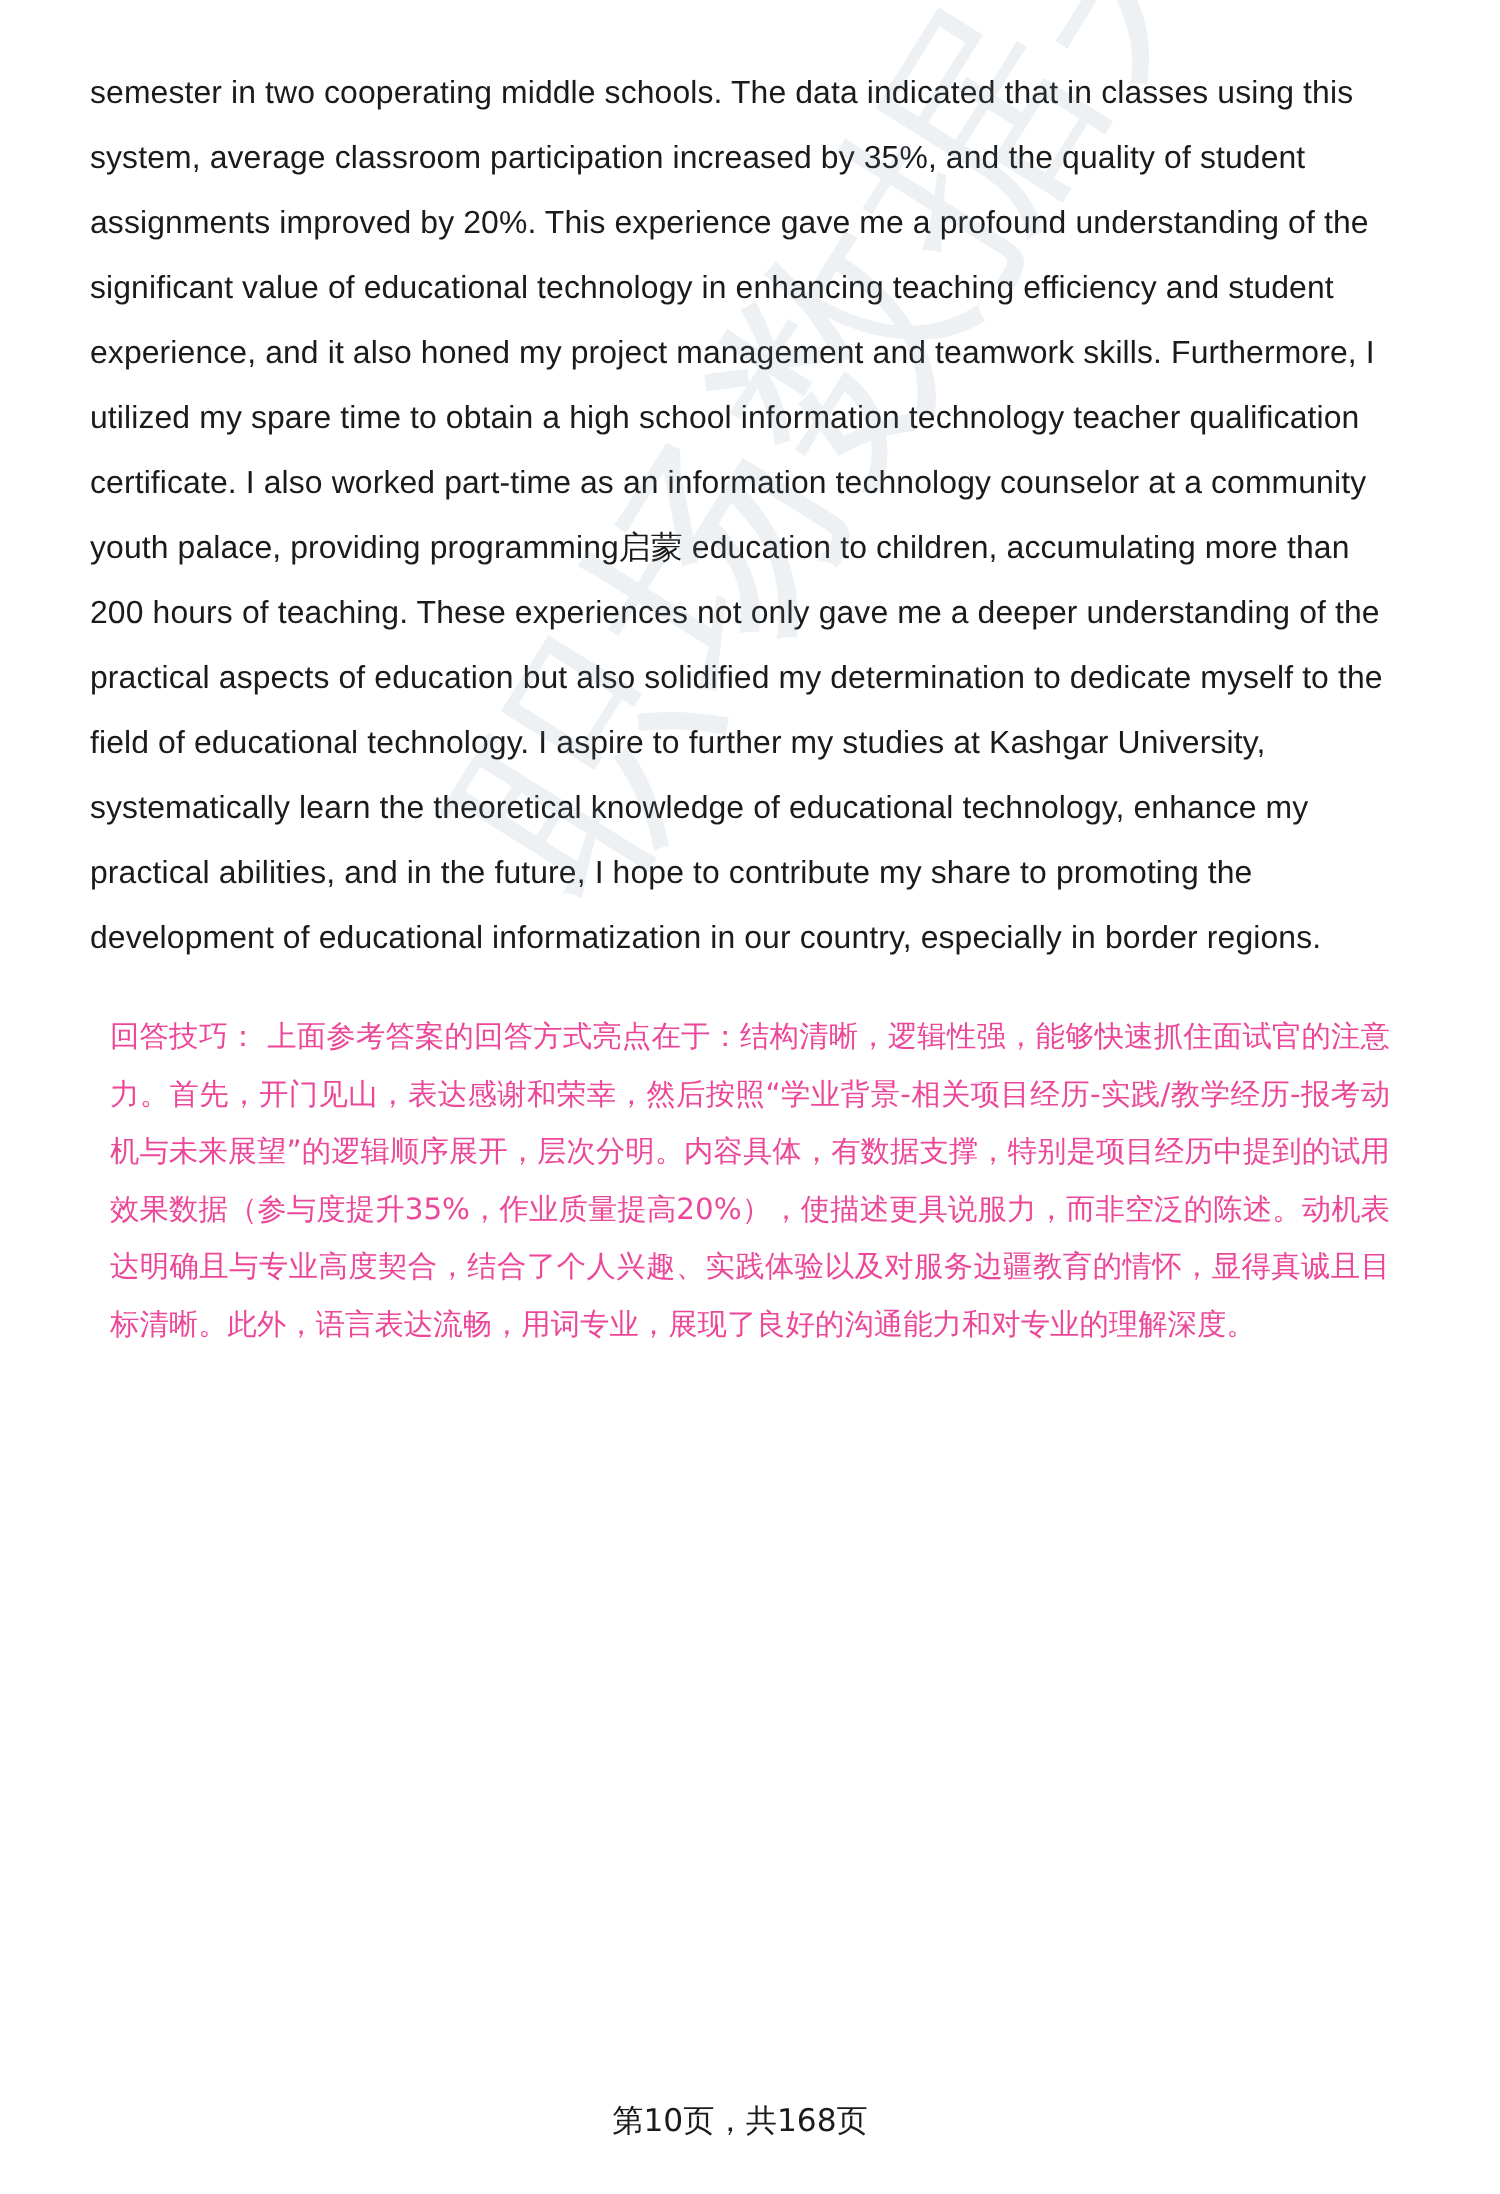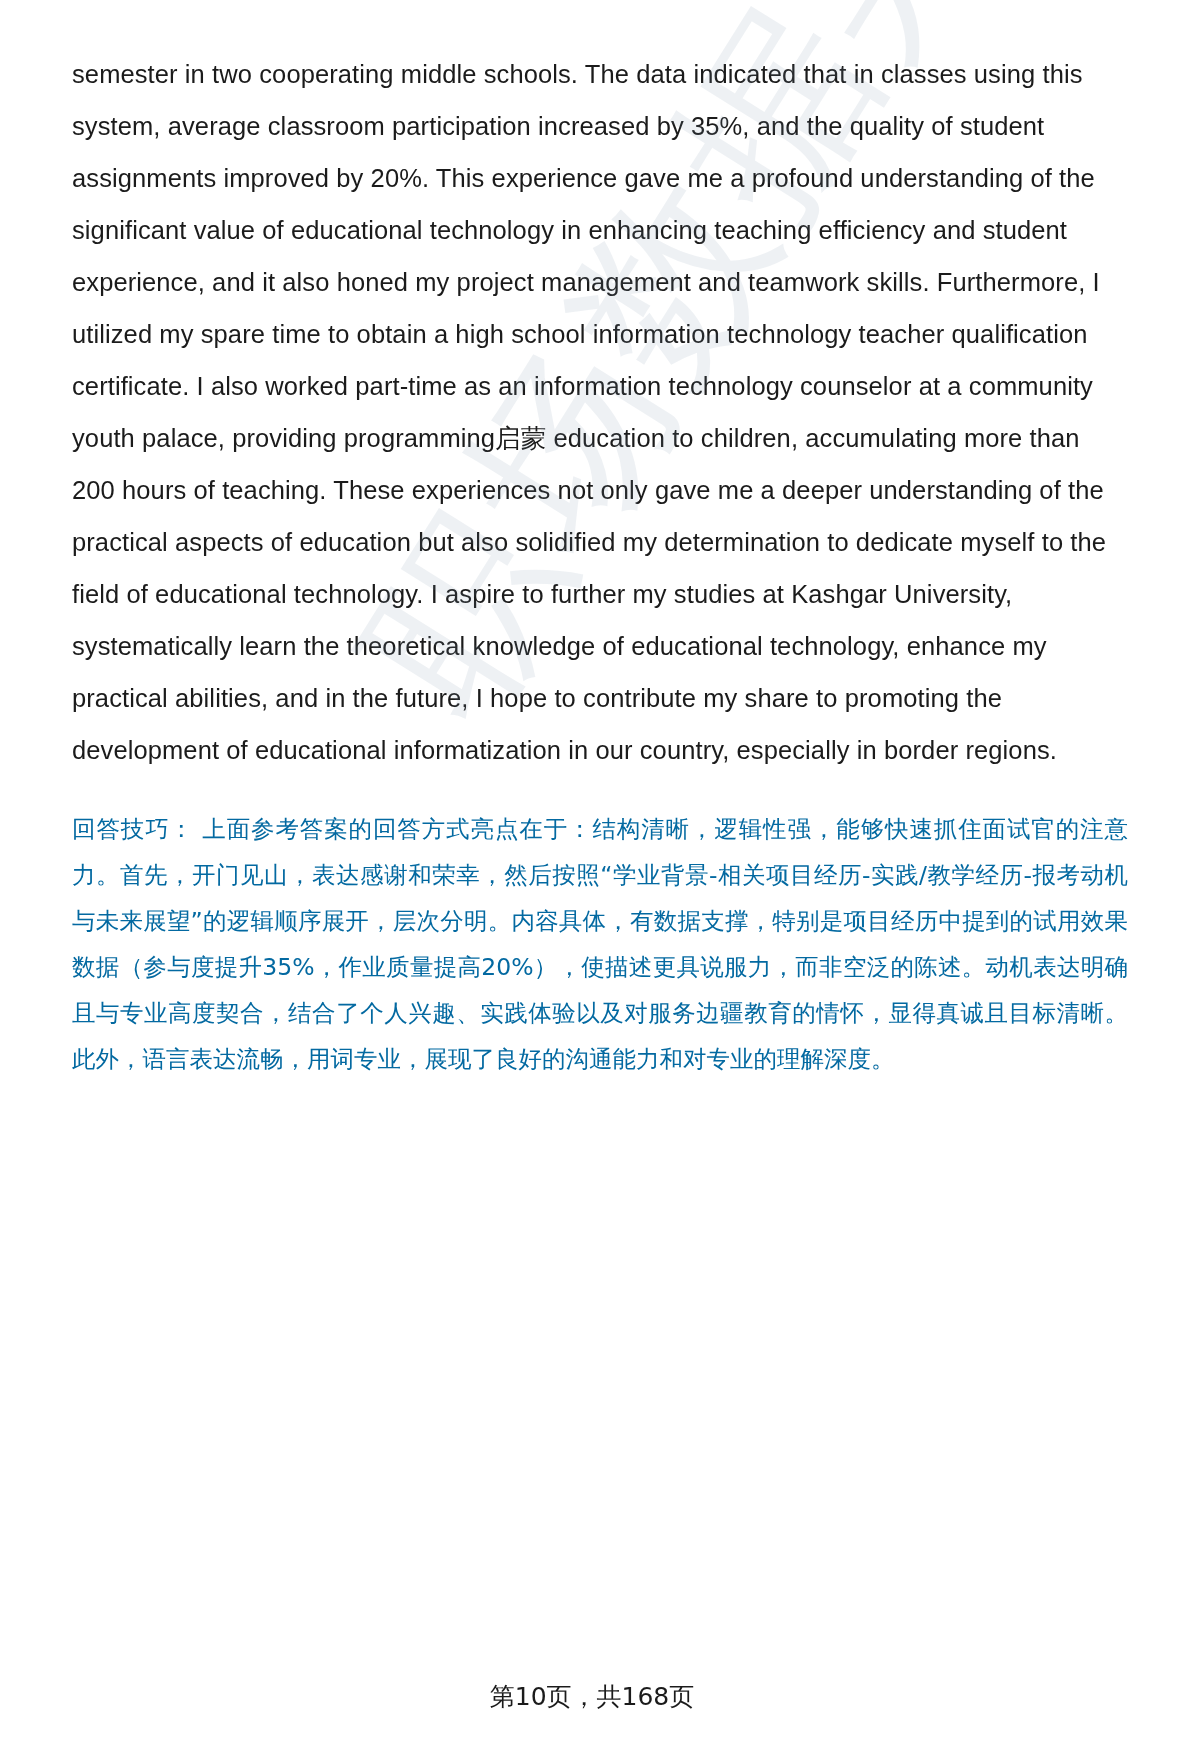--- a/index.html
+++ b/index.html
@@ -57,22 +57,22 @@
     line-height: 52px;
     letter-spacing: 0.1px;
     margin: 0 0 30px 0;
     text-align: left;
     color: #1b1b1b;
   }
 
   .para-cn {
     font-size: 23.5px;
     line-height: 46px;
-    margin: 0;
-    color: #0369a1;
+    margin: 16px;
+    color: #ec4899;
     text-align: justify;
     text-justify: inter-ideograph;
     font-family: "DejaVu Sans", sans-serif;
   }
 
   .footer {
     position: absolute;
     left: 0;
     right: 16px;
     bottom: 42px;

